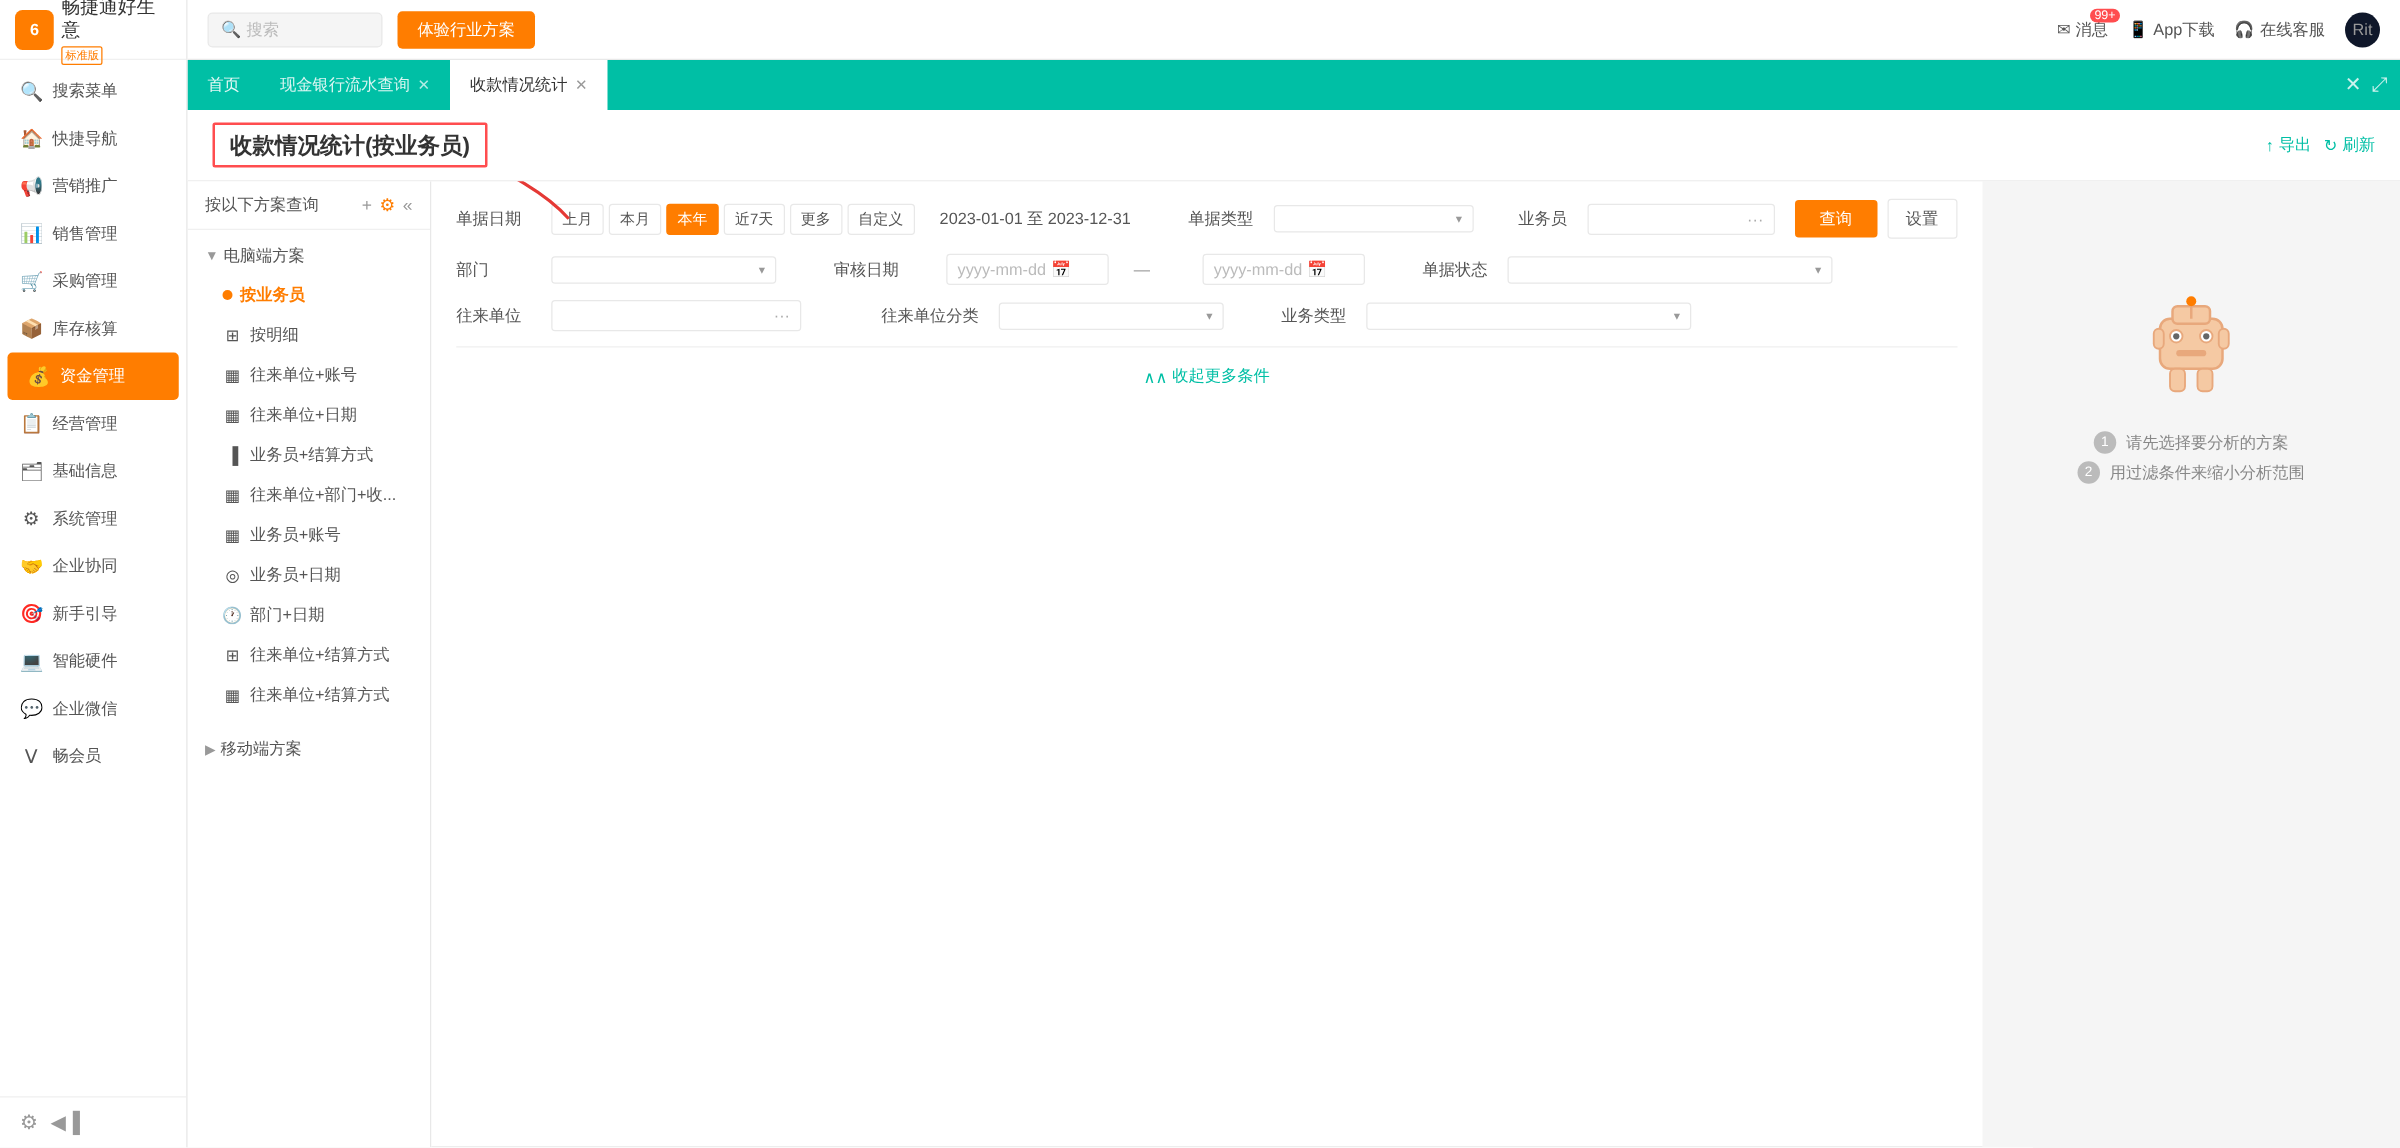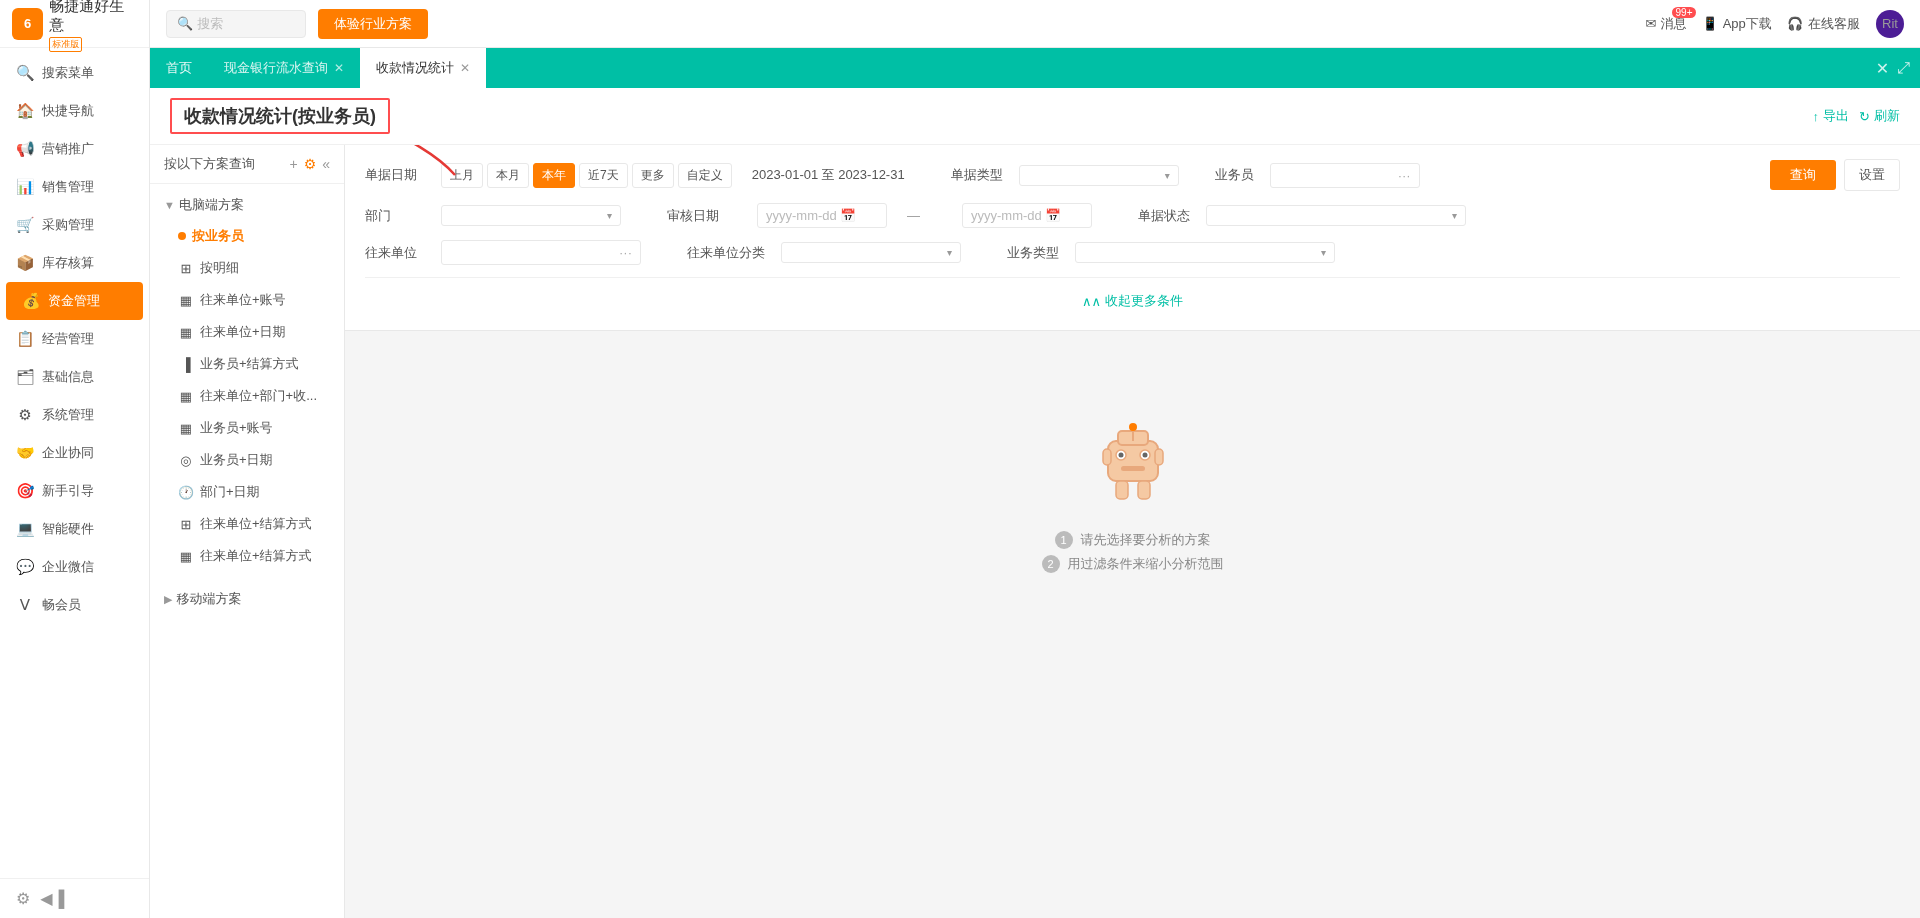--- a/index.html
+++ b/index.html
@@ -123,21 +123,21 @@
     .scheme-item {
       display: flex; align-items: center; padding: 7px 14px 7px 28px; color: #555; font-size: 13px; cursor: pointer;
     }
     .scheme-item.active { color: #ff7d00; font-weight: bold; }
     .scheme-item .si-ico { margin-right: 6px; font-size: 13px; width: 16px; text-align: center; }
     .scheme-item.active .active-dot {
       width: 8px; height: 8px; background: #ff7d00; border-radius: 50%; margin-right: 6px; flex-shrink: 0;
     }
 
     
-    .right-panel { flex: 1; display: flex; flex-direction: column; overflow: hidden; background: #f5f5f5; }
+    .right-panel { flex: 1; display: flex; flex-direction: row; overflow: hidden; background: #f5f5f5; }
 
     
     .filter-area {
       background: #fff; padding: 14px 20px; border-bottom: 1px solid #e8e8e8;
     }
     .filter-row { display: flex; align-items: center; gap: 16px; margin-bottom: 12px; flex-wrap: wrap; }
     .filter-row:last-child { margin-bottom: 0; }
     .filter-label { color: #555; font-size: 13px; white-space: nowrap; min-width: 60px; }
     .filter-date-group { display: flex; align-items: center; gap: 4px; }
     .date-btn {
@@ -289,21 +289,21 @@
         <span class="badge-count">99+</span>
       </div>
       <div class="topbar-right-item">
         <span>📱</span>
         <span>App下载</span>
       </div>
       <div class="topbar-right-item">
         <span>🎧</span>
         <span>在线客服</span>
       </div>
-      <div class="user-avatar" style="background:#4c1d95;">
+      <div class="user-avatar" style="background:#0f172a;">
         <span>Rit</span>
       </div>
     </div>
   </div>
 
   <div class="tabbar">
     <div class="tab tab-home">
       <span>首页</span>
     </div>
     <div class="tab">
@@ -469,21 +469,21 @@
             <span class="chevron-down-sm">▾</span>
           </div>
         </div>
 
         <div class="filter-row">
           <span class="filter-label">往来单位</span>
           <div class="filter-select" style="min-width:200px;">
             <span></span>
             <span style="color:#aaa;">···</span>
           </div>
-          <div style="margin-left:30px;">
+          <div style="margin-left:48px;">
             <span class="filter-label">往来单位分类</span>
           </div>
           <div class="filter-select" style="min-width:180px;">
             <span></span>
             <span class="chevron-down-sm">▾</span>
           </div>
           <div style="margin-left:30px;">
             <span class="filter-label">业务类型</span>
           </div>
           <div class="filter-select" style="min-width:180px; flex:1; max-width:260px;">

